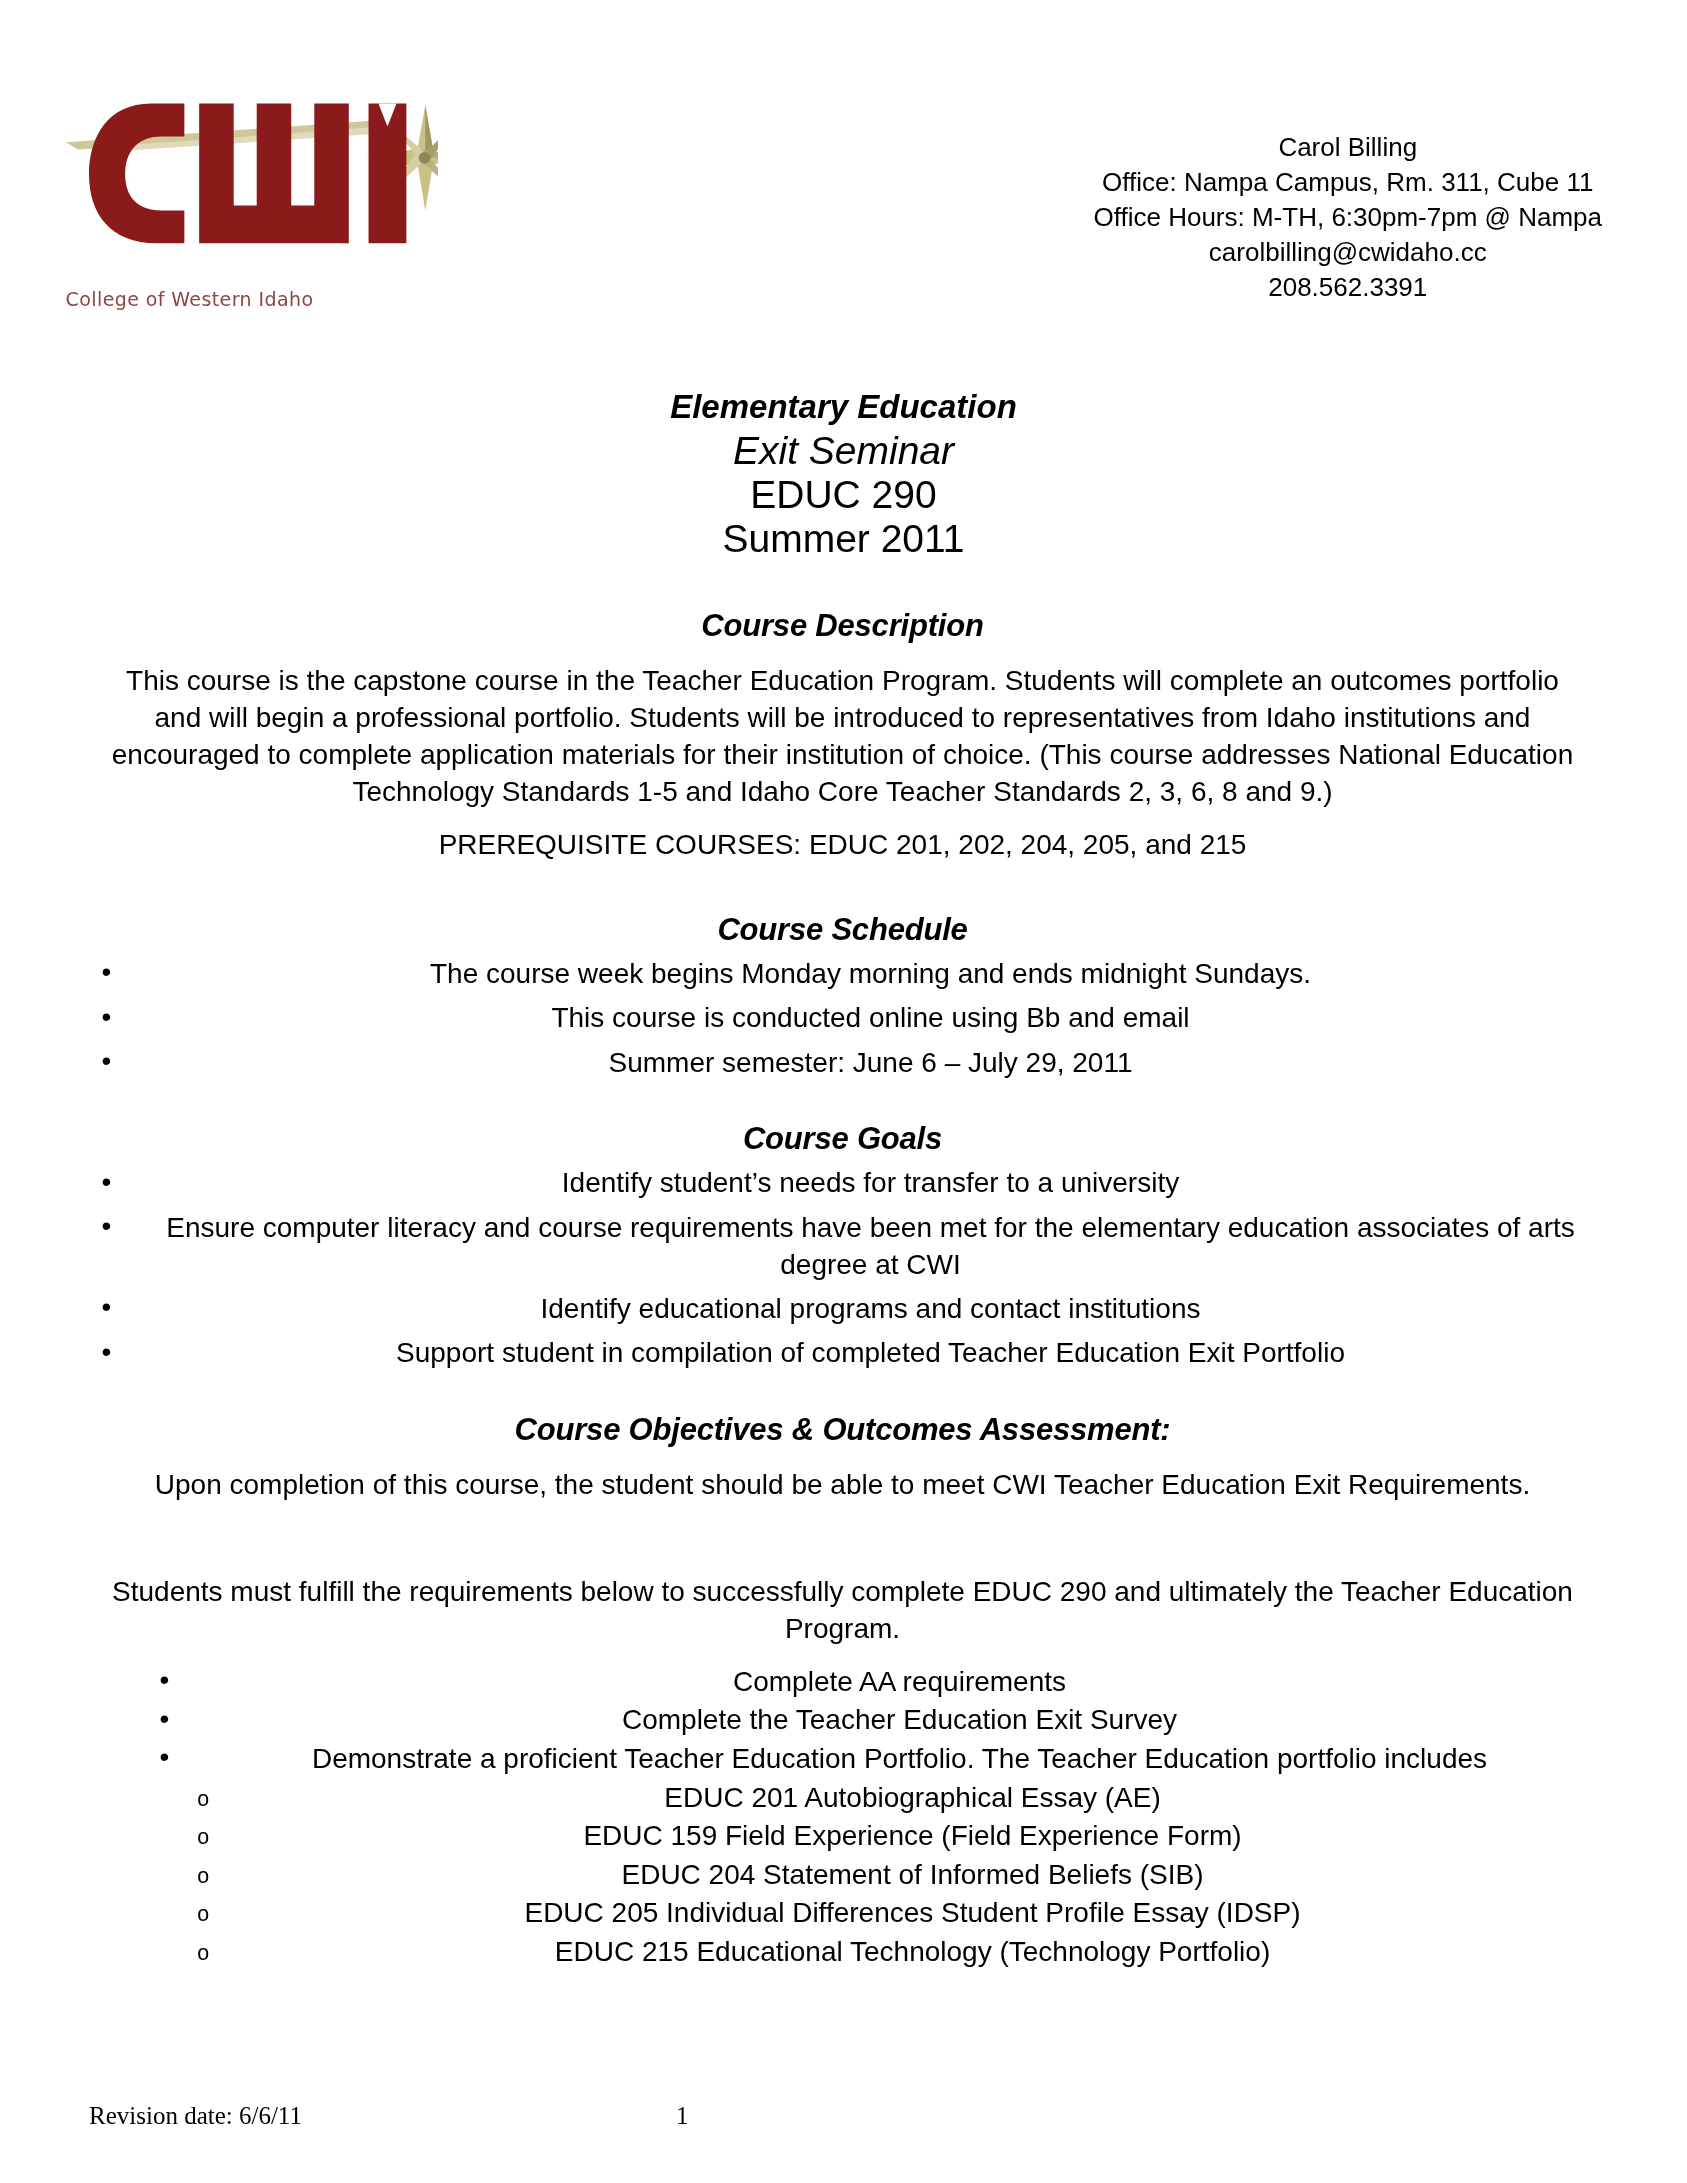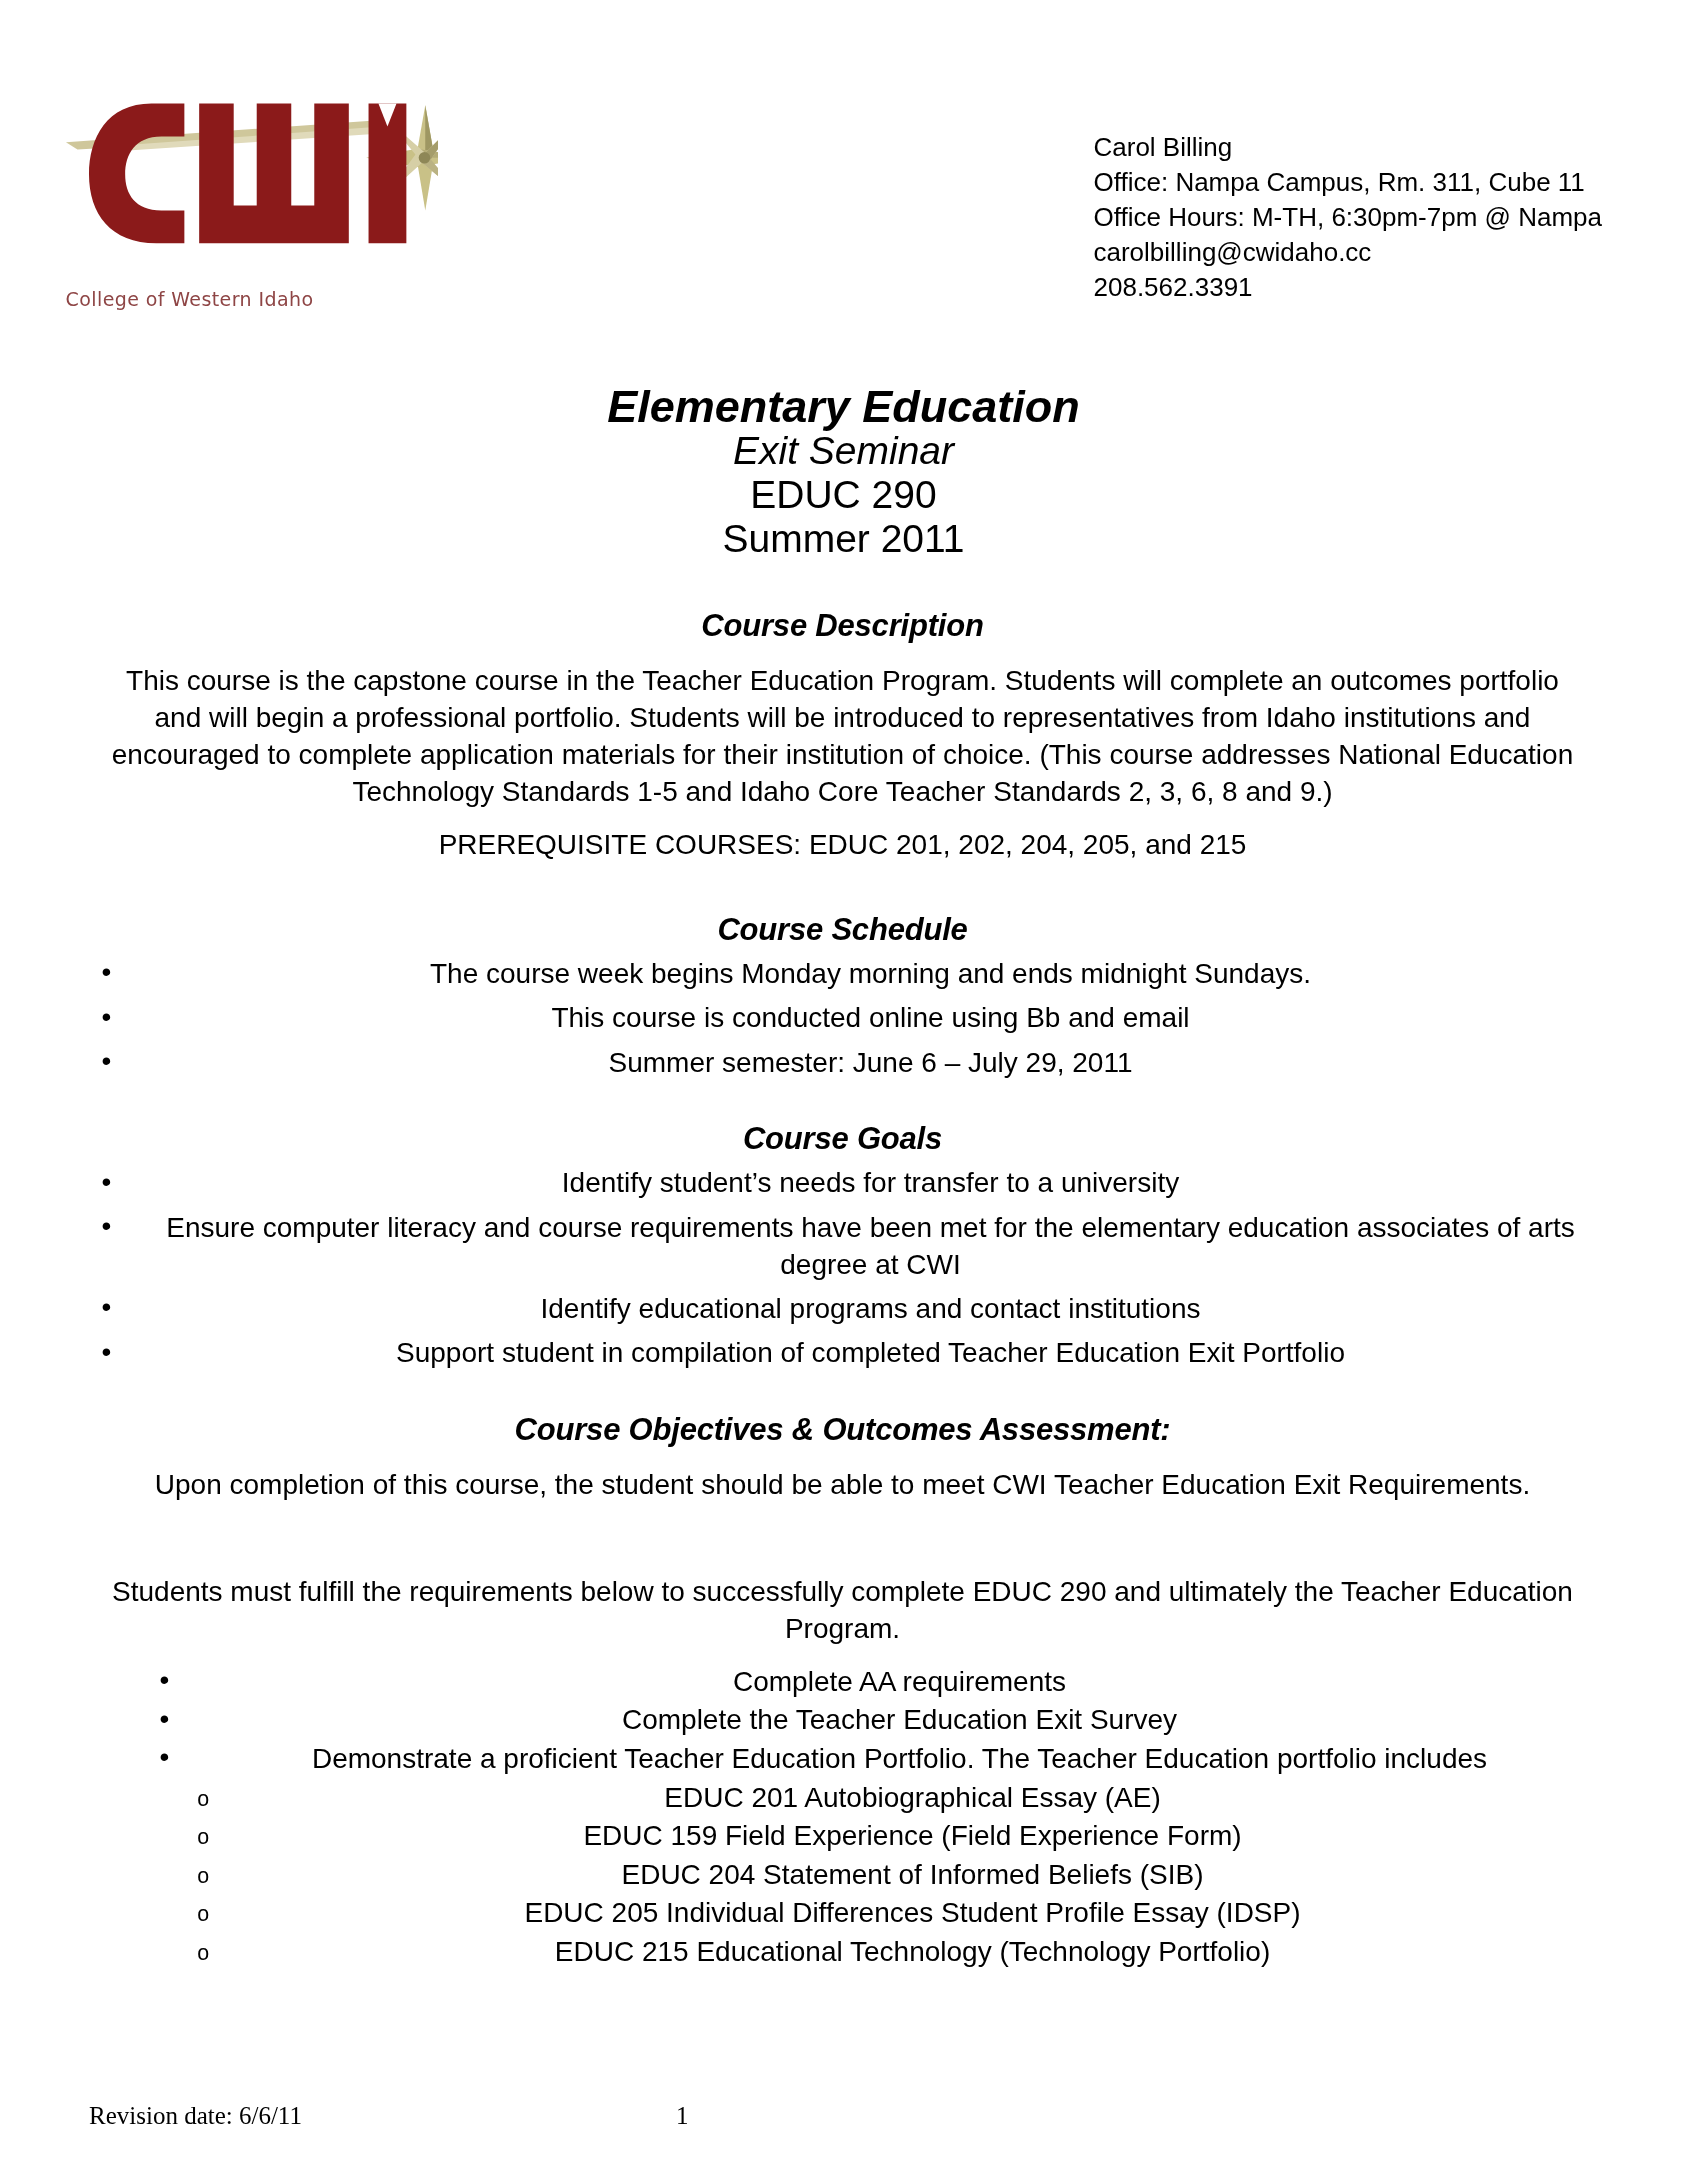--- a/index.html
+++ b/index.html
@@ -56,35 +56,35 @@
     letter-spacing: 0.4px;
     color: #8e4545;
     white-space: nowrap;
   }
 
   
   .contact {
     position: absolute;
     right: 85px;
     top: 130px;
-    text-align: left;
+    text-align: center;
     font-size: 26px;
     line-height: 35px;
     white-space: nowrap;
   }
   .contact div { display: block; }
 
   
   .title-block {
     margin-top: 64px;
     text-align: center;
     line-height: 44px;
   }
   .title-line-1 {
-    font-size: 45px;
+    font-size: 33px;
     font-weight: bold;
     font-style: italic;
   }
   .title-line-2 {
     font-size: 39px;
     font-style: italic;
   }
   .title-line-3,
   .title-line-4 {
     font-size: 39px;

